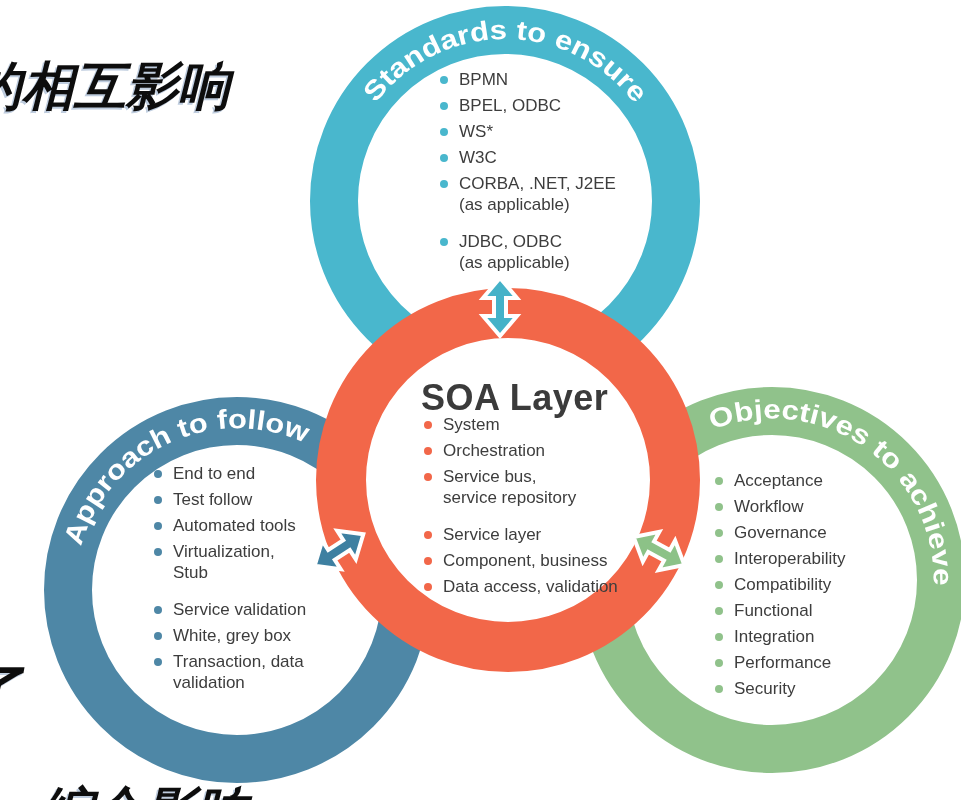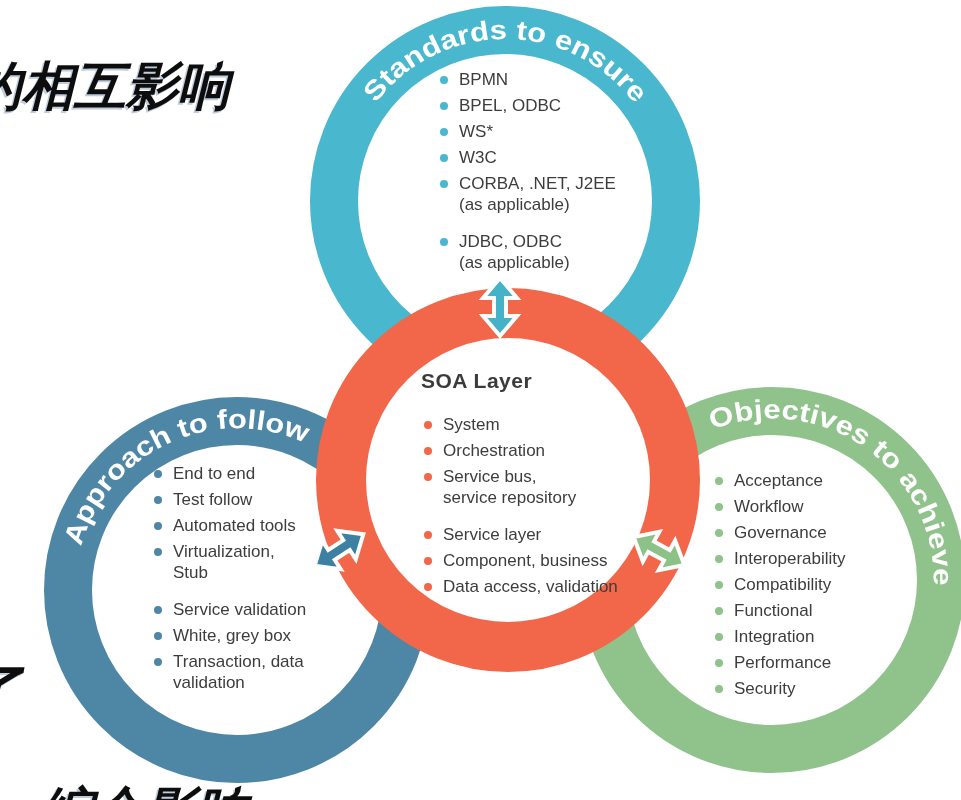--- a/index.html
+++ b/index.html
@@ -12,22 +12,22 @@
   .list{position:absolute;font-size:17px;color:#3d3d3d;}
   .item{display:flex;margin-bottom:5px;}
   .item.gap{margin-top:16px;}
   .dot{width:8px;height:8px;border-radius:50%;margin:7px 11px 0 0;flex:none;}
   .txt .l1,.txt .l2{display:block;line-height:21px;}
   .standards .dot{background:var(--c-standards);}
   .soa .dot{background:var(--c-soa);}
   .approach .dot{background:var(--c-approach);}
   .objectives .dot{background:var(--c-objectives);}
   #soa-title{
-    position:absolute;left:421px;top:369px;
-    font-size:21px;font-weight:bold;color:#3b3b3b;letter-spacing:0.5px;
+    position:absolute;left:421px;top:377px;
+    font-size:36px;font-weight:bold;color:#3b3b3b;letter-spacing:0.5px;
   }
   .zh{
     position:absolute;white-space:nowrap;color:#0d0d0d;
     font-style:italic;font-weight:bold;
     text-shadow:-2px 2px 0 rgba(70,110,160,0.35);
   }
   #zh-top{left:-30px;top:52px;font-size:52px;}
   #zh-bottom{left:40px;top:777px;font-size:52px;}
   #zh-fragment{left:-38px;top:652px;font-size:60px;}
   #list-standards{left:440px;top:69px;}

